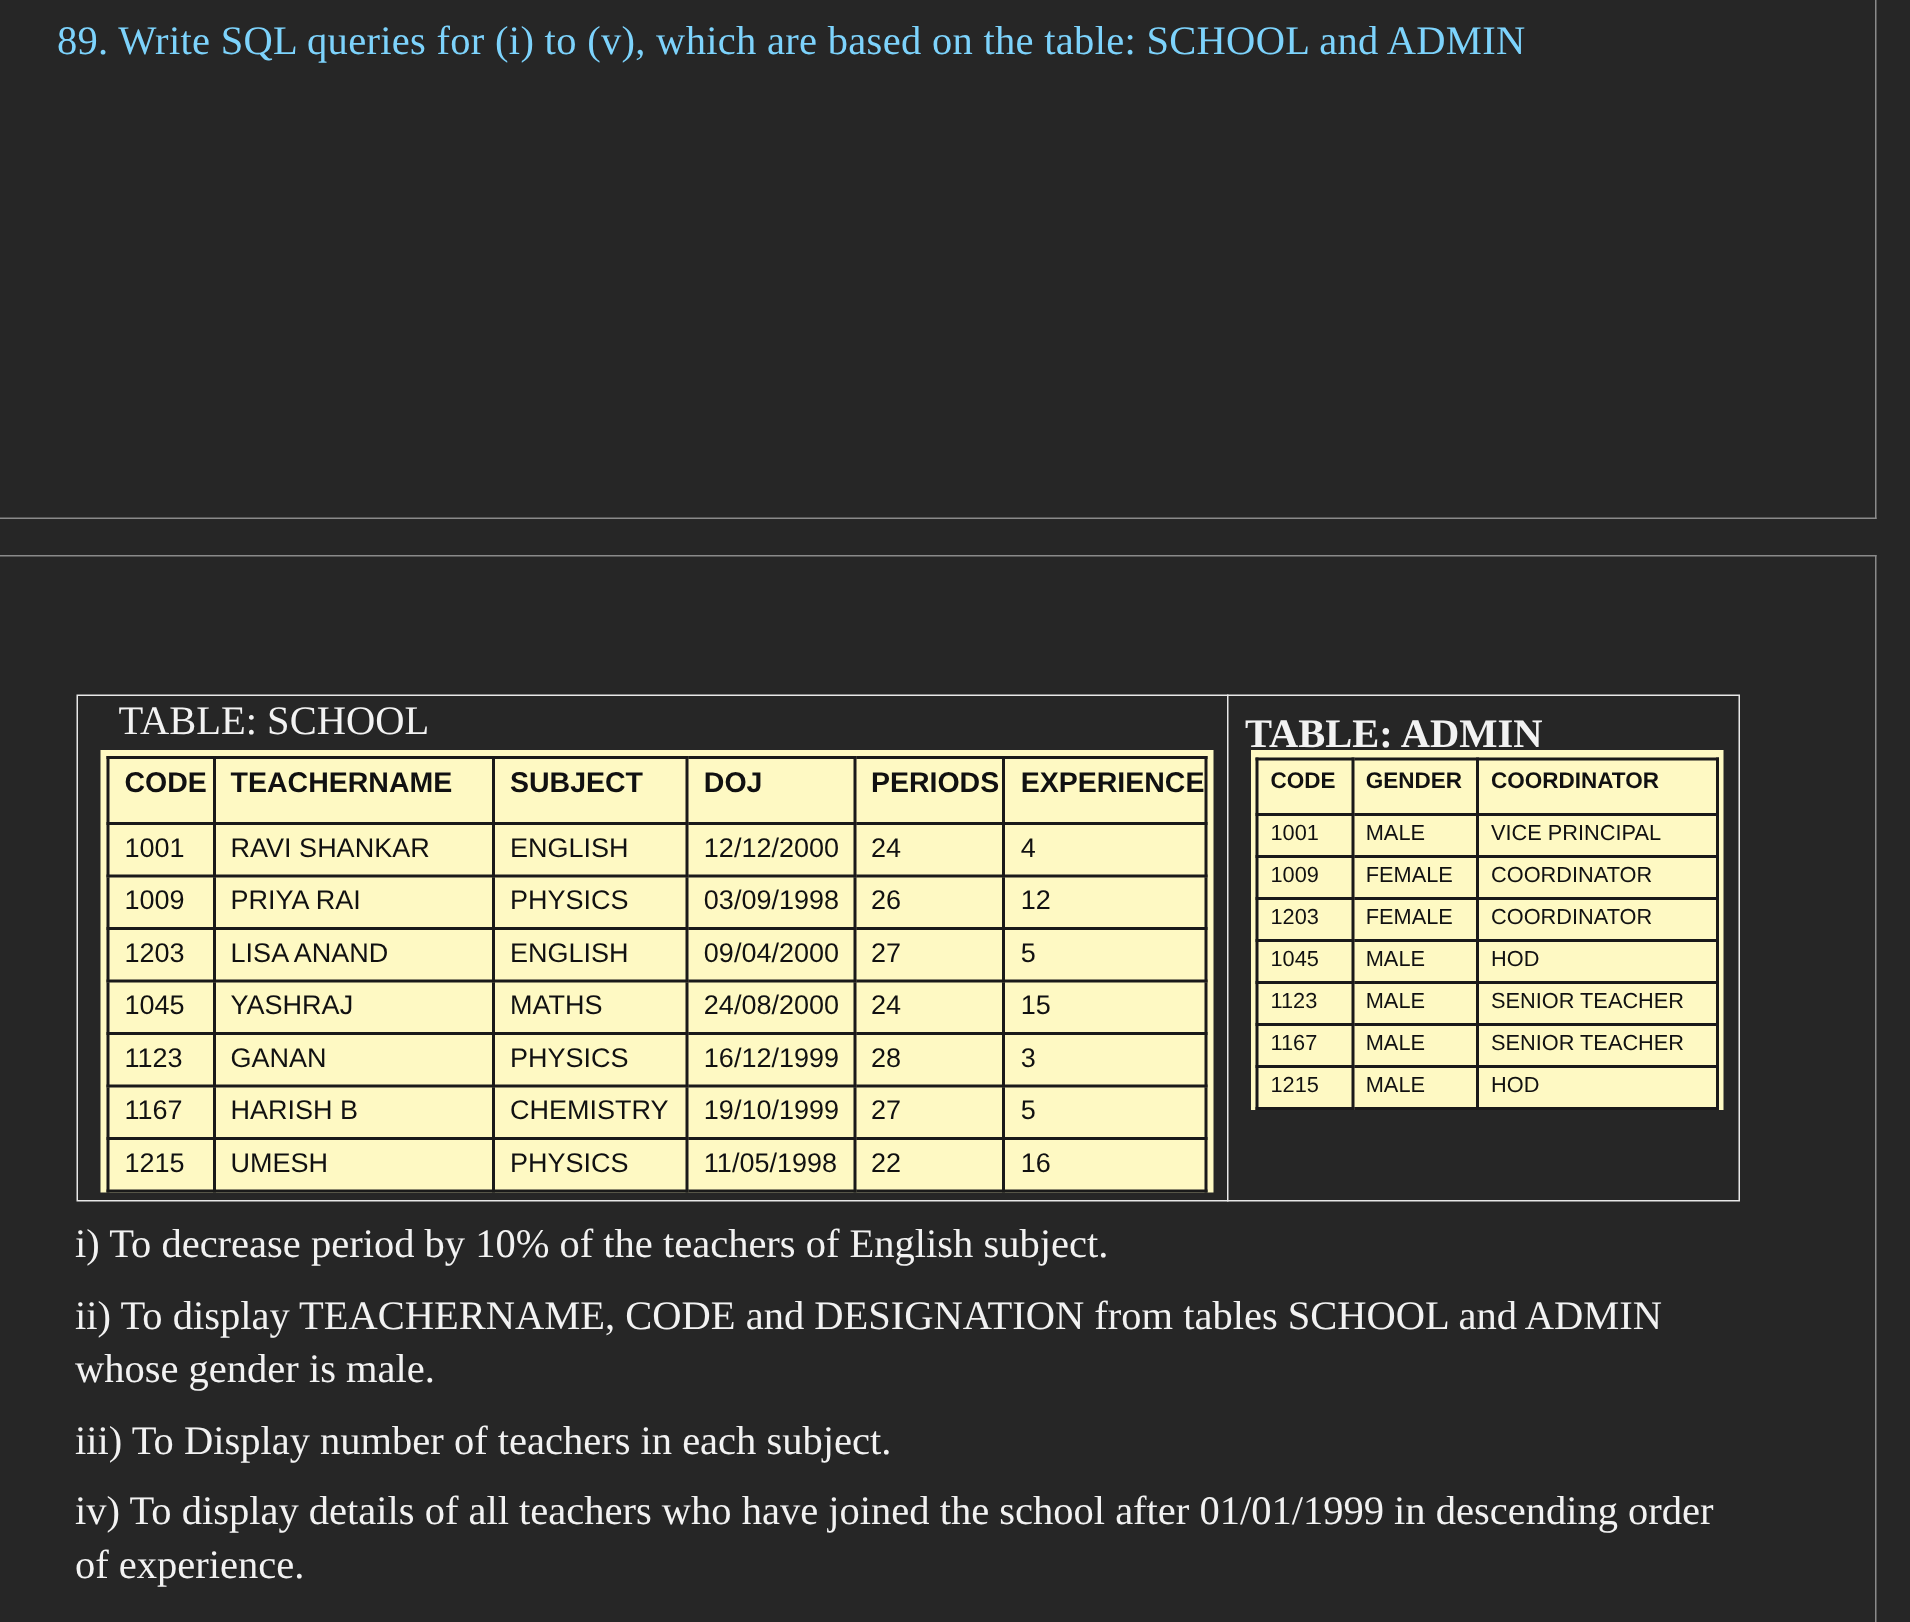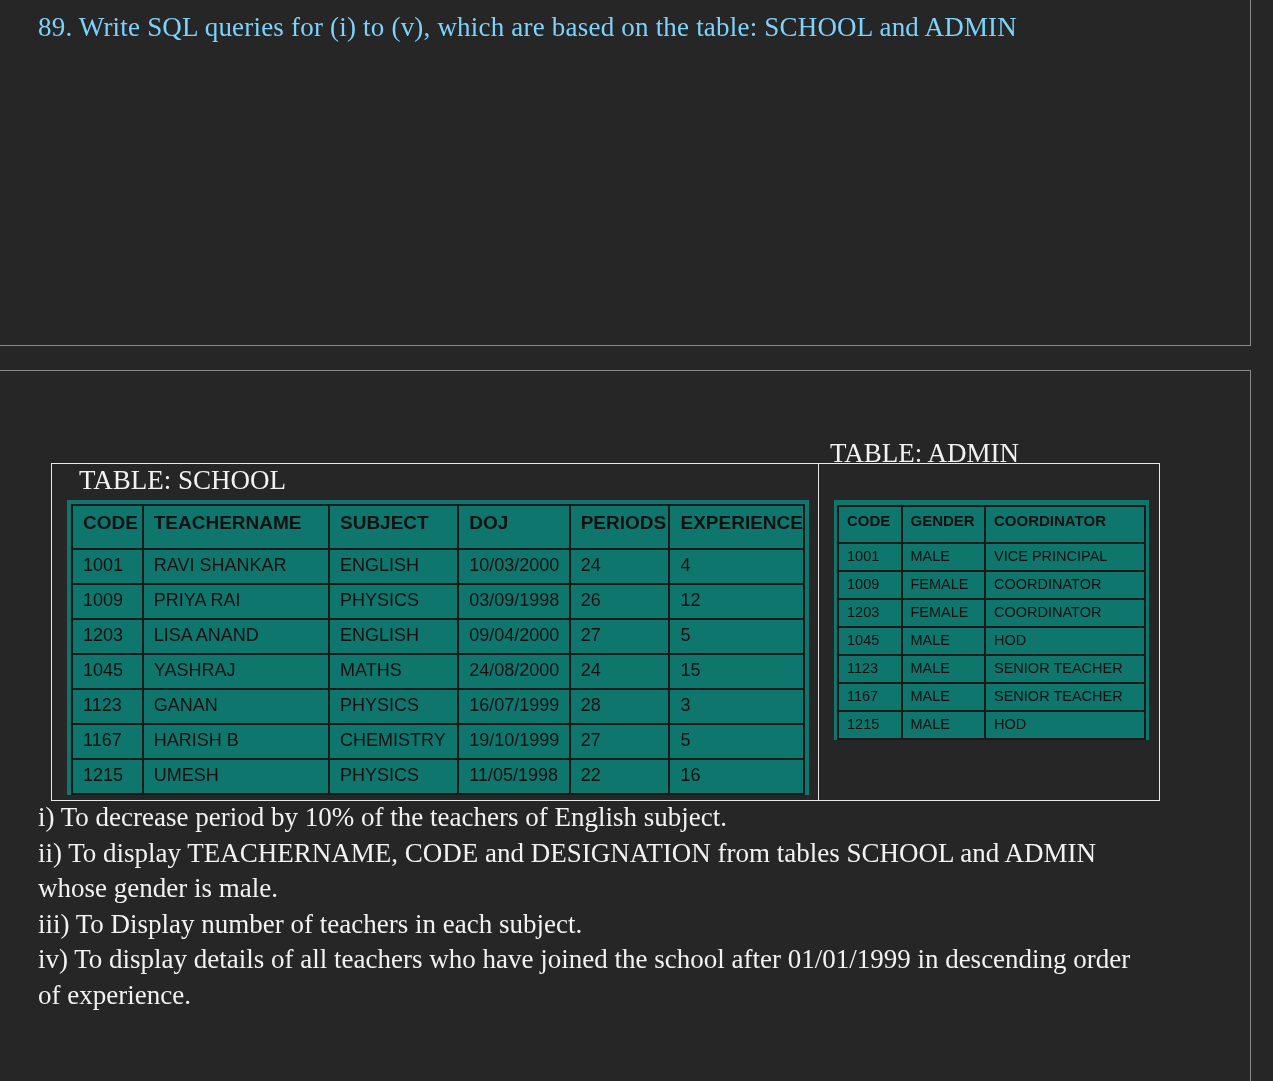--- a/index.html
+++ b/index.html
@@ -32,24 +32,24 @@
   .tables-divider {
     position: absolute; left: 818px; top: 463px;
     width: 1px; height: 338px; background: #e8e8e8;
   }
   .table-caption {
     position: absolute;
     font-family: "Liberation Serif", serif;
     font-size: 27px; color: #f2f2f2; white-space: nowrap;
   }
   #caption-school { left: 79px; top: 465px; }
-  #caption-admin { left: 830px; top: 438px; }
+  #caption-admin { left: 830px; top: 474px; font-weight: bold; }
 
   .sheet {
-    position: absolute; background: #0f766e;
+    position: absolute; background: #fef9c3;
   }
   #sheet-school { left: 67px; top: 500px; width: 742px; height: 295px; }
   #sheet-admin { left: 834px; top: 500px; width: 315px; height: 240px; }
 
   table.grid {
     position: absolute; border-collapse: collapse;
     font-family: "Liberation Sans", sans-serif; color: #111;
   }
   table.grid td, table.grid th {
     border: 2px solid #1a1a1a;
@@ -61,21 +61,21 @@
   #table-school td { font-size: 18px; height: 35px; padding: 5px 0 0 10px; }
   #table-admin { left: 3px; top: 5px; width: 309px; }
   #table-admin th { font-weight: bold; font-size: 15px; height: 37px; padding: 5px 0 0 8px; }
   #table-admin td { font-size: 14.5px; height: 28px; padding: 4px 0 0 8px; }
 
   .questions {
     position: absolute; left: 38px; top: 800px; width: 1120px;
     font-family: "Liberation Serif", serif;
     font-size: 27px; line-height: 35.6px; color: #f2f2f2;
   }
-  .questions p { margin: 0; }
+  .questions p { margin: 12px; }
 </style>
 </head>
 <body>
 
 <div class="panel" id="panel-question">
 </div>
 <div class="q-title">89. Write SQL queries for (i) to (v), which are based on the table: SCHOOL and ADMIN</div>
 
 <div class="panel" id="panel-content"></div>
 
@@ -103,21 +103,21 @@
         <th>DOJ</th>
         <th>PERIODS</th>
         <th>EXPERIENCE</th>
       </tr>
     </thead>
     <tbody>
       <tr>
         <td>1001</td>
         <td>RAVI SHANKAR</td>
         <td>ENGLISH</td>
-        <td>10/03/2000</td>
+        <td>12/12/2000</td>
         <td>24</td>
         <td>4</td>
       </tr>
       <tr>
         <td>1009</td>
         <td>PRIYA RAI</td>
         <td>PHYSICS</td>
         <td>03/09/1998</td>
         <td>26</td>
         <td>12</td>
@@ -135,21 +135,21 @@
         <td>YASHRAJ</td>
         <td>MATHS</td>
         <td>24/08/2000</td>
         <td>24</td>
         <td>15</td>
       </tr>
       <tr>
         <td>1123</td>
         <td>GANAN</td>
         <td>PHYSICS</td>
-        <td>16/07/1999</td>
+        <td>16/12/1999</td>
         <td>28</td>
         <td>3</td>
       </tr>
       <tr>
         <td>1167</td>
         <td>HARISH B</td>
         <td>CHEMISTRY</td>
         <td>19/10/1999</td>
         <td>27</td>
         <td>5</td>

